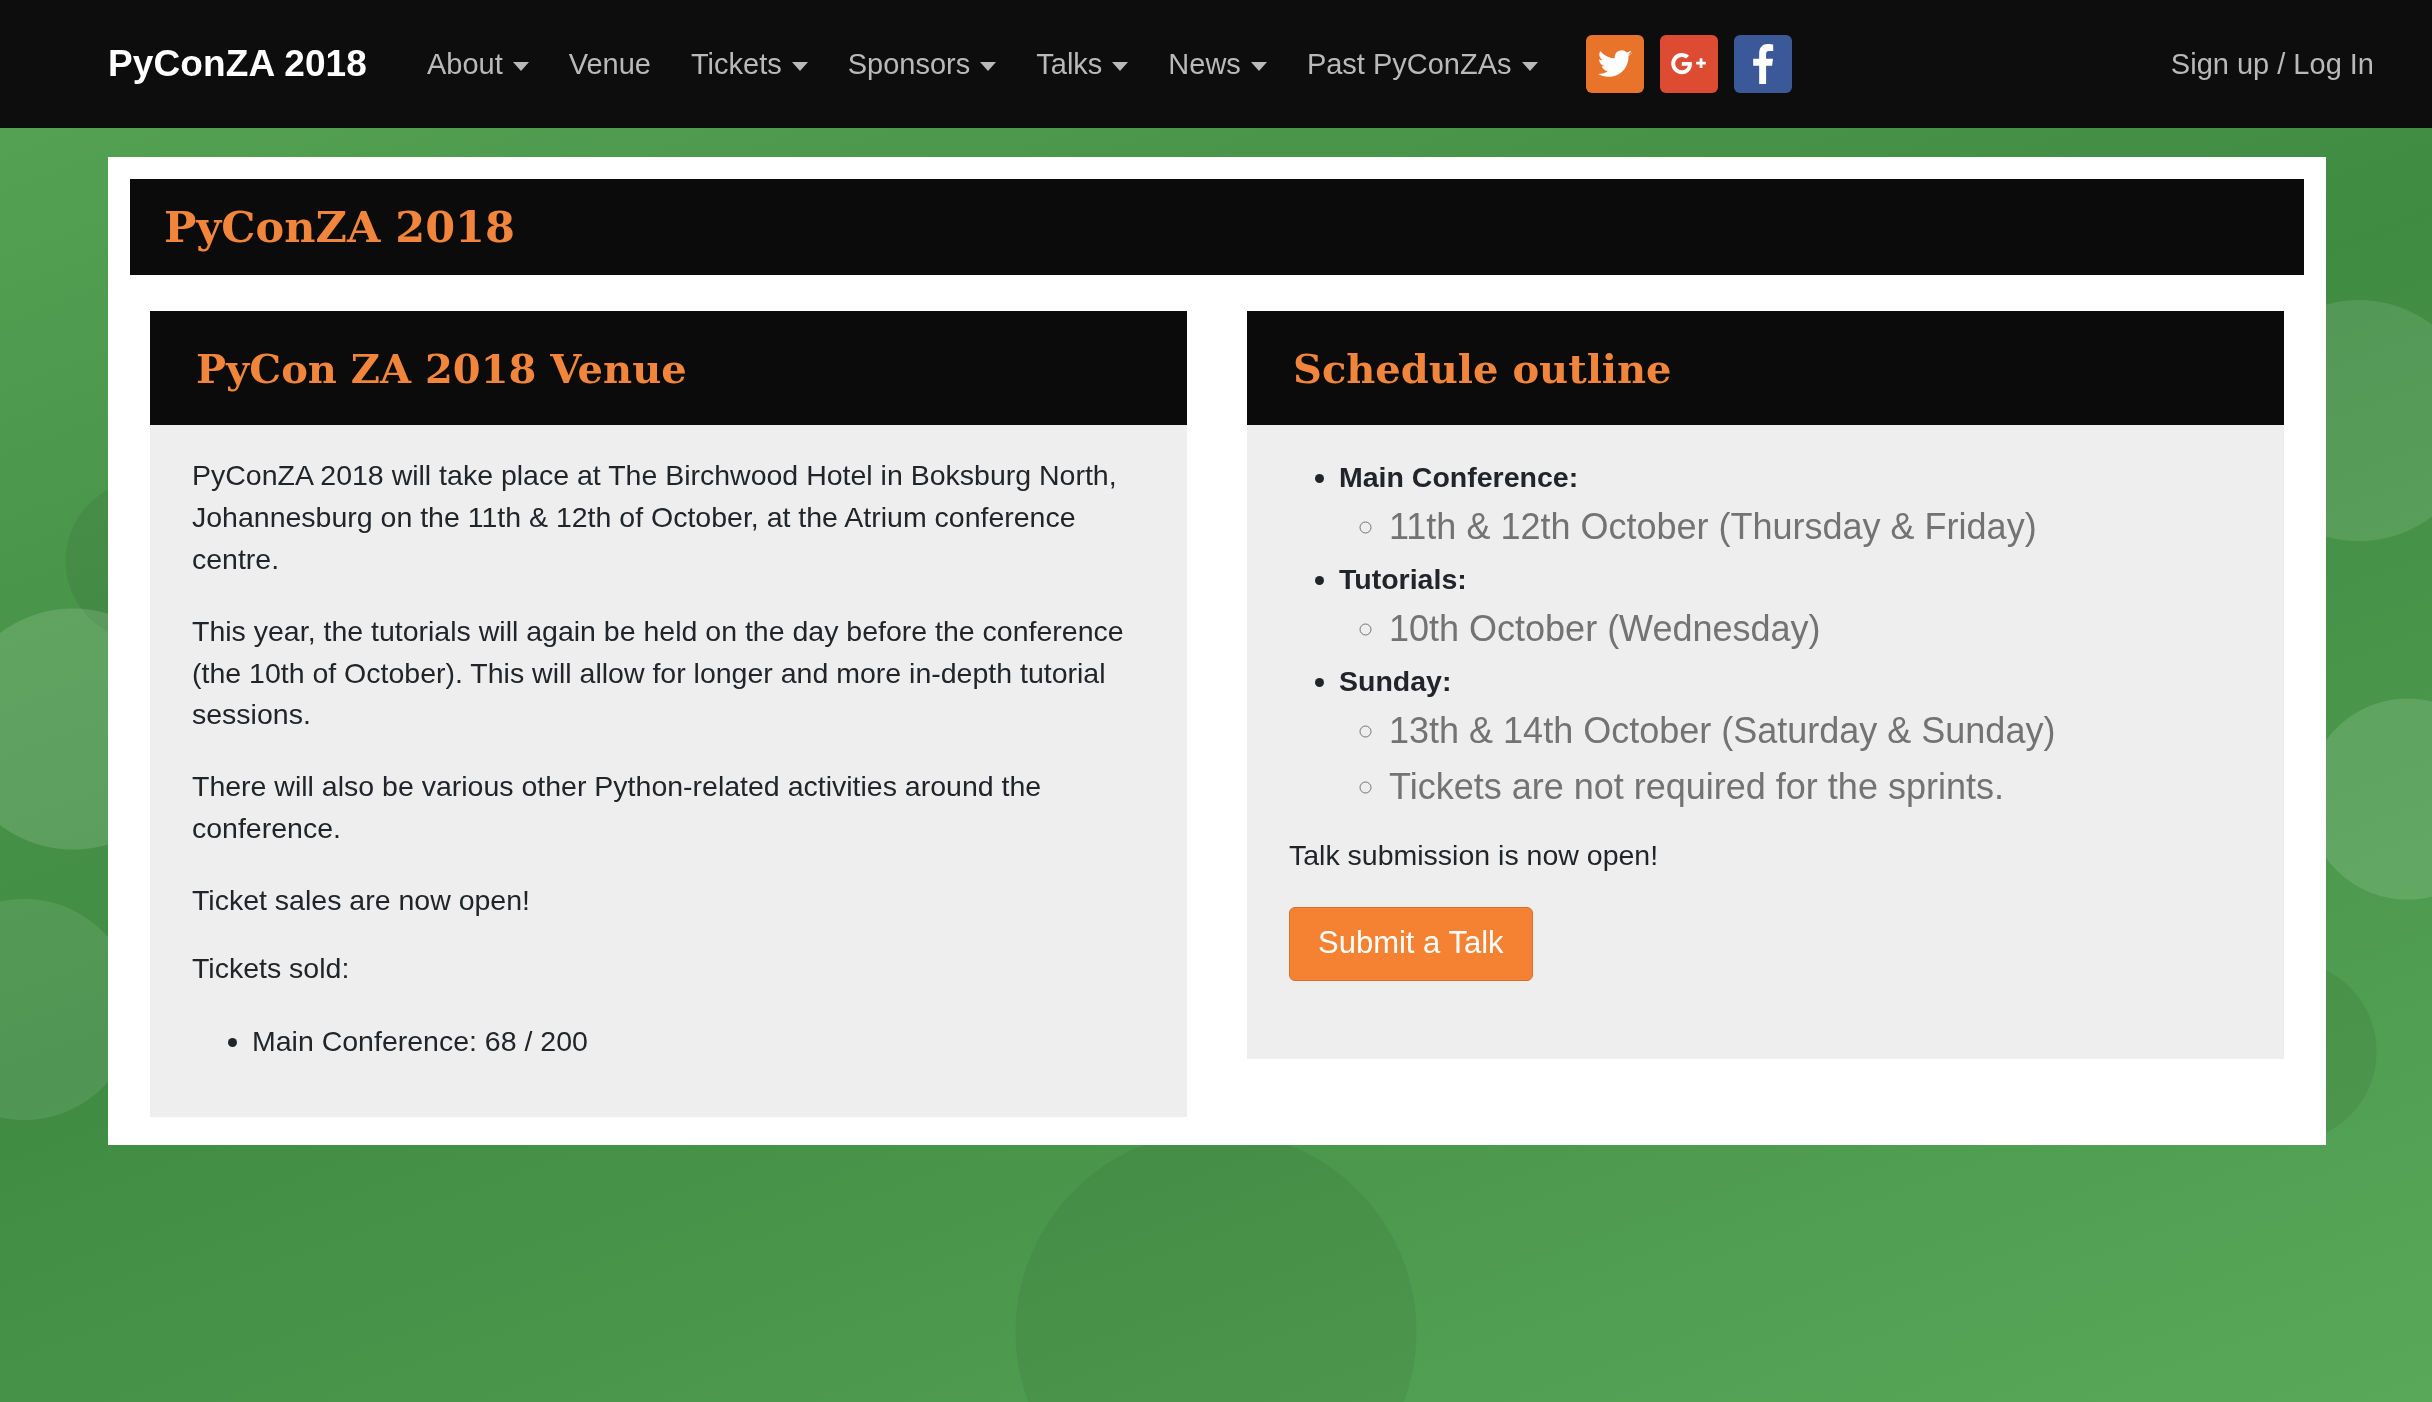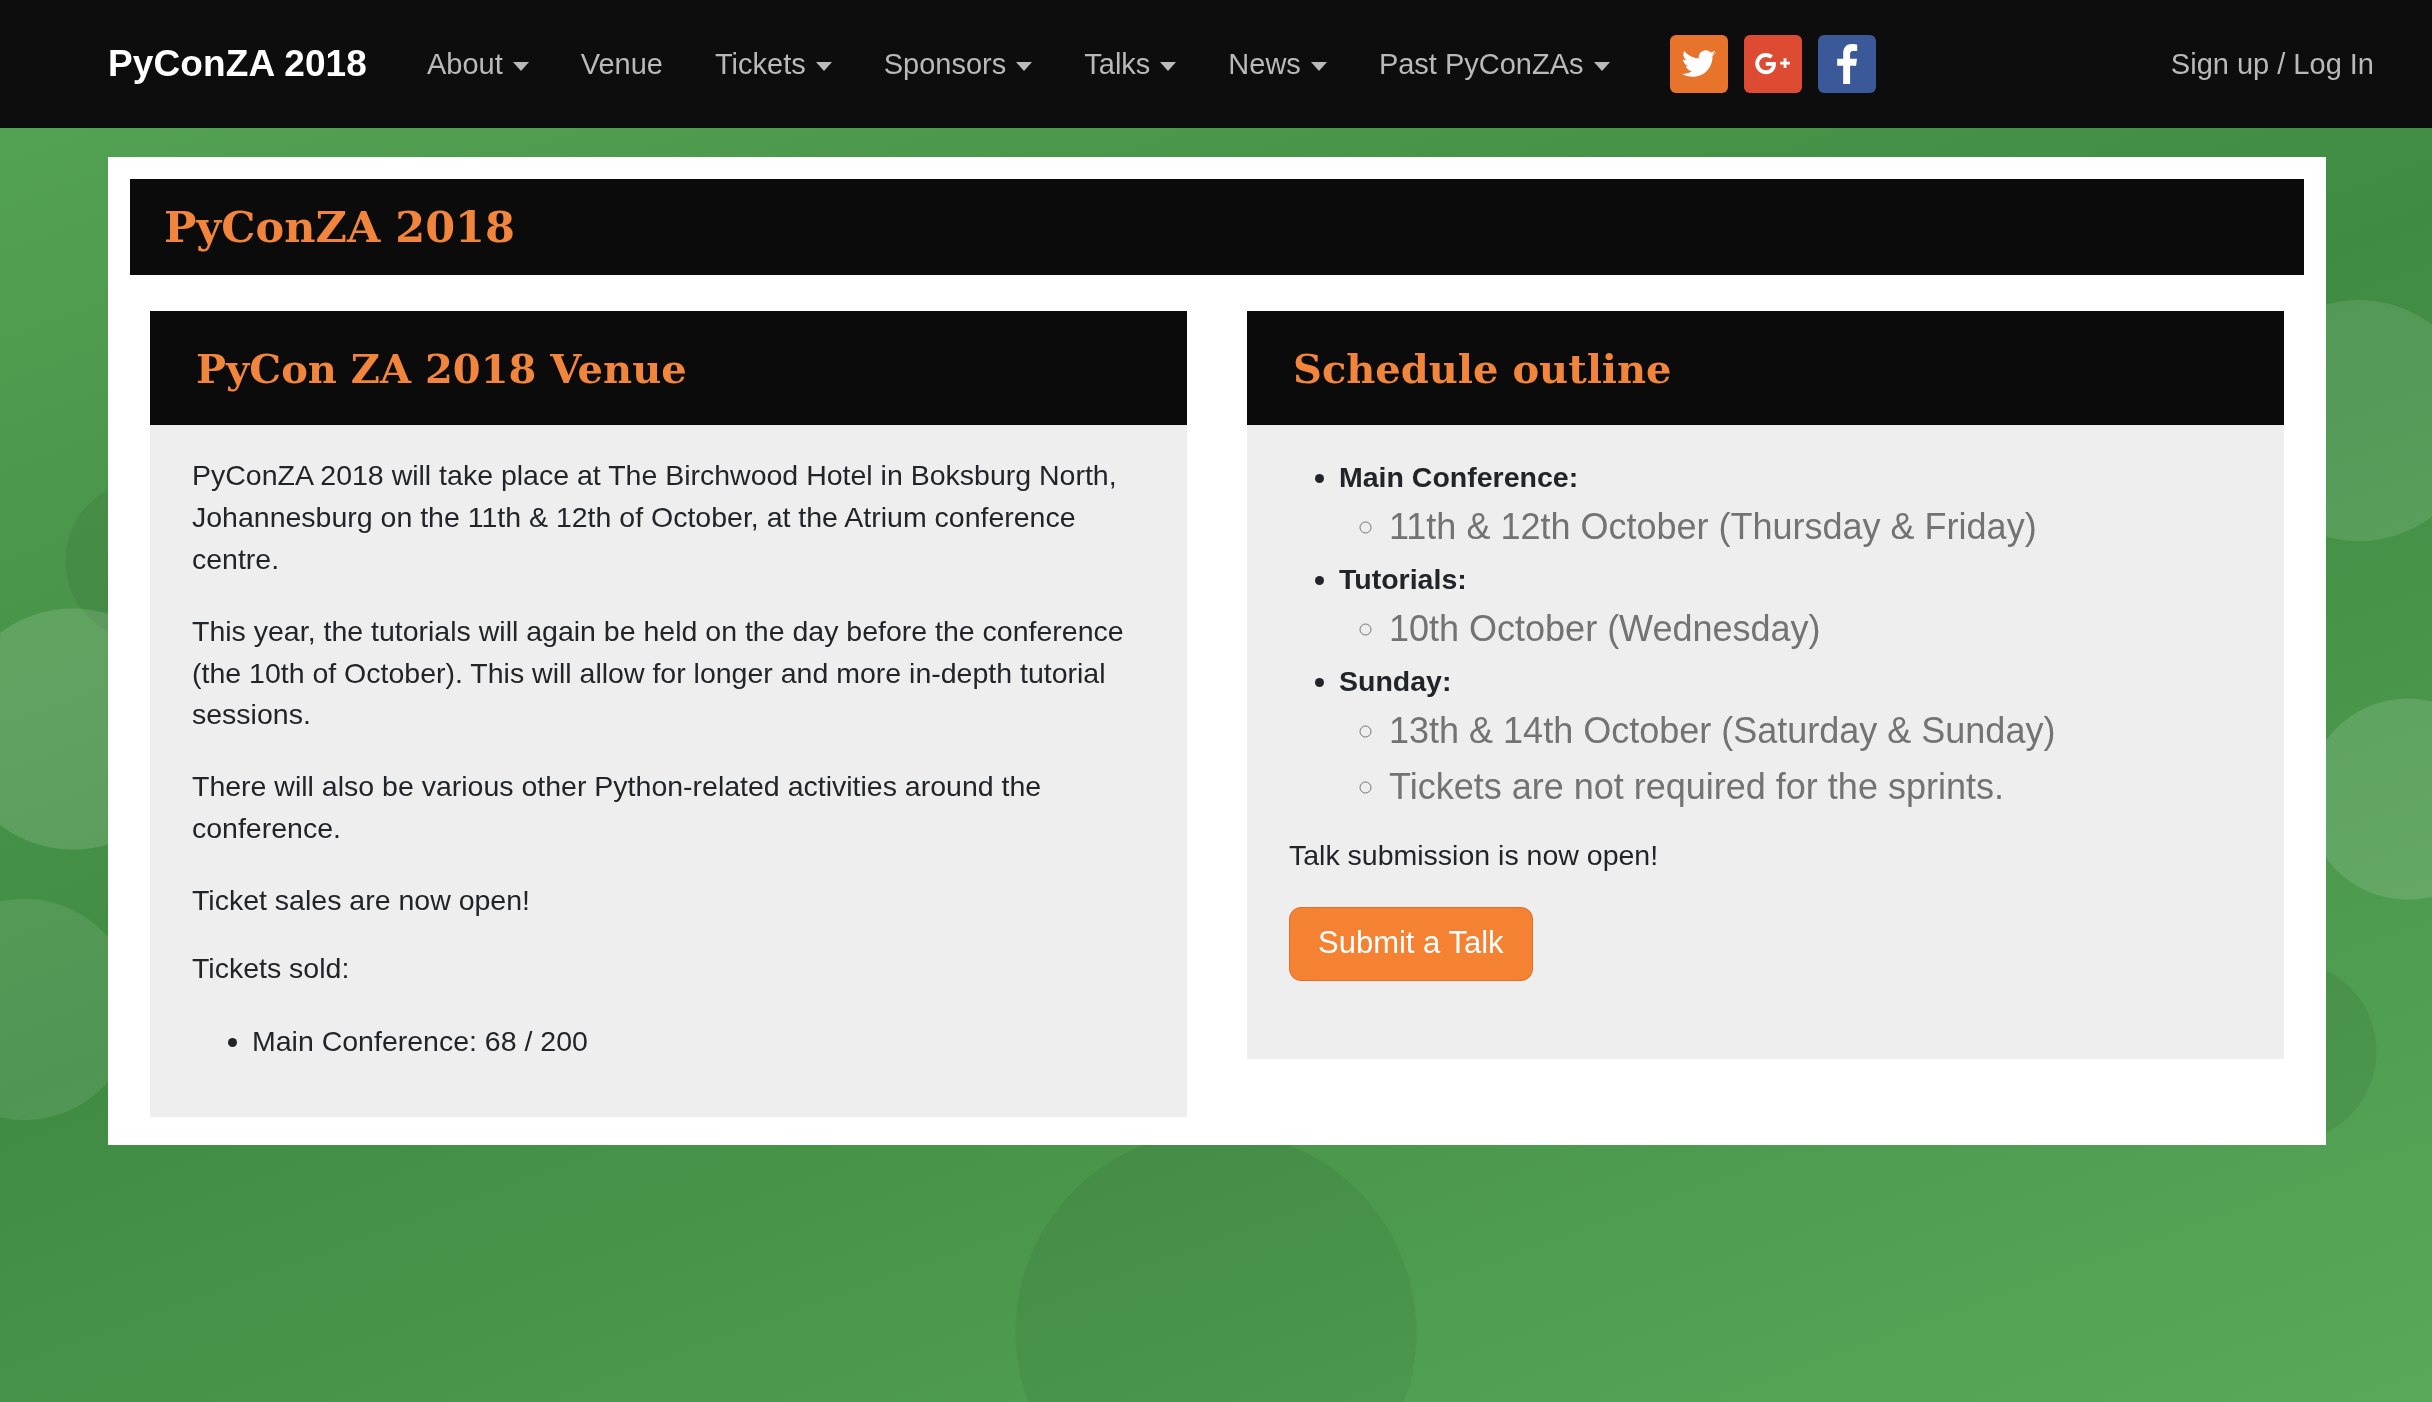--- a/index.html
+++ b/index.html
@@ -46,21 +46,21 @@
     color: #ffffff;
     font-size: 37px;
     font-weight: bold;
     letter-spacing: 0.1px;
     margin-right: 42px;
     white-space: nowrap;
   }
   .nav-items {
     display: flex;
     align-items: center;
-    gap: 16px;
+    gap: 4px;
   }
   .nav-item {
     color: #b9b9b9;
     font-size: 29px;
     padding: 8px 18px;
     display: flex;
     align-items: center;
     gap: 10px;
     white-space: nowrap;
   }
@@ -153,21 +153,21 @@
     font-size: 28.5px;
     line-height: 1.47;
     color: #212529;
   }
   .panel-body p.last { margin-bottom: 26px; }
 
   .btn {
     display: inline-block;
     background: #f58232;
     border: 1px solid #dd7028;
-    border-radius: 12px;
+    border-radius: 6px;
     color: #ffffff;
     font-size: 31px;
     padding: 17px 28px 19px 28px;
     margin-bottom: 36px;
   }
 
   .sold-label {
     font-size: 28.5px;
     color: #212529;
     margin: 0 0 22px 0;

